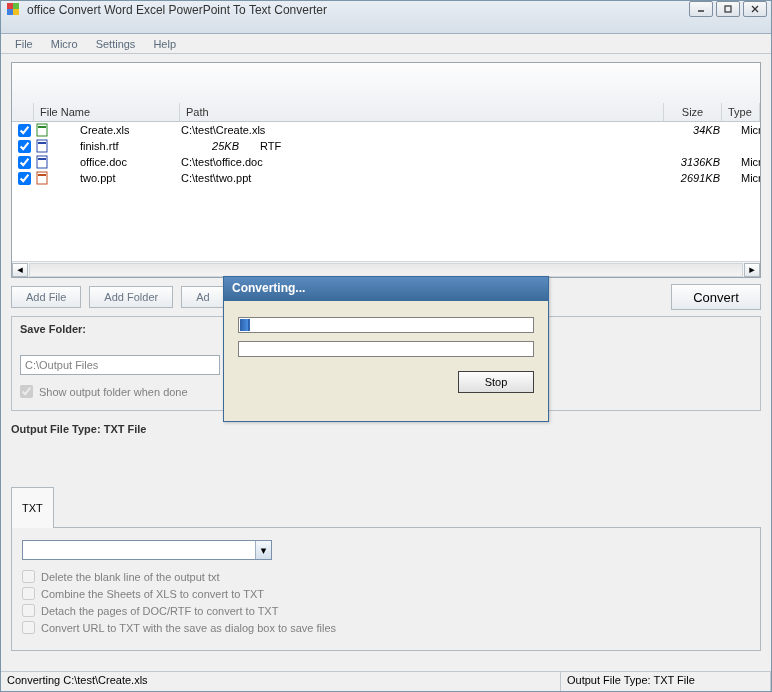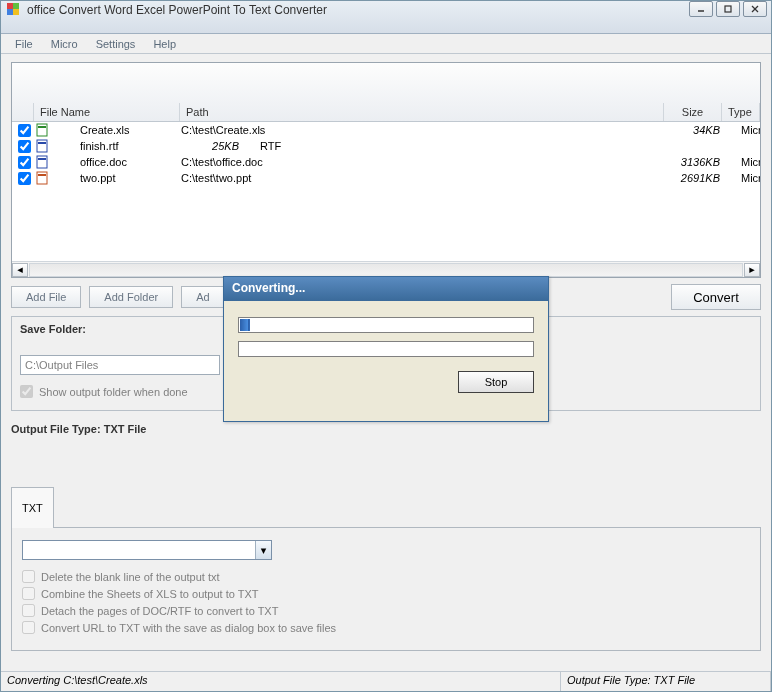--- a/index.html
+++ b/index.html
@@ -49,21 +49,21 @@
 .check-line { display: flex; align-items: center; gap: 6px; color: #808080; margin: 4px 0; }
 .check-line input { margin: 0; }
 
 .output-type-label { font-weight: bold; color: #333; margin: 6px 0; }
 .tabs { display: flex; }
 .tab { border: 1px solid #b0b8c0; border-bottom: none; background: #f8f8f8; padding: 14px 10px; margin-right: 2px; position: relative; top: 1px; margin-top: 39px; }
 .tab-panel { border: 1px solid #b0b8c0; padding: 12px 10px; background: #f0f0f0; }
 .combo { width: 250px; height: 20px; border: 1px solid #7a90a8; background: #fff; display: flex; align-items: center; margin-bottom: 10px; }
 .combo .dd { width: 16px; height: 18px; margin-left: auto; background: linear-gradient(#f4f8fc,#d4e0ec); border-left: 1px solid #a0b0c0; display: flex; align-items: center; justify-content: center; }
 
-.statusbar { height: 20px; border-top: 1px solid #c0c8d0; display: flex; background: #f0f0f0; font-style: italic; }
+.statusbar { height: 20px; border-top: 1px solid #c0c8d0; display: flex; background: #f0f0f0; }
 .status-cell { padding: 2px 6px; border-right: 1px solid #c0c8d0; }
 .status-cell.left { flex: 1; }
 .status-cell.right { width: 210px; }
 
 .dialog { position: absolute; left: 223px; top: 276px; width: 326px; height: 146px; border: 1px solid #3a6a9a; background: #ece9d8; box-shadow: 1px 1px 3px rgba(0,0,0,0.2); z-index: 10; }
 .dialog-title { height: 24px; background: linear-gradient(#5a8bc0, #3a6a9a); color: #fff; font-weight: bold; padding: 4px 8px; font-size: 12px; }
 .dialog-body { padding: 16px 14px; }
 .progress-outer { height: 16px; border: 1px solid #808080; background: #fff; margin-bottom: 8px; position: relative; }
 .progress-fill { position: absolute; left: 1px; top: 1px; bottom: 1px; width: 10px; background: repeating-linear-gradient(90deg,#2a5faa,#4a8fe0 8px); }
 .dialog-btn-row { display: flex; justify-content: flex-end; margin-top: 14px; }
@@ -204,21 +204,21 @@
       <div class="tab-panel">
         <div class="combo">
           <div class="dd">▾</div>
         </div>
         <label class="check-line">
             <input type="checkbox" disabled="" style="">
             <span>Delete the blank line of the output txt</span>
           </label>
         <label class="check-line">
             <input type="checkbox" disabled="" style="">
-            <span>Combine the Sheets of XLS to output to TXT</span>
+            <span>Combine the Sheets of XLS to convert to TXT</span>
           </label>
         <label class="check-line">
             <input type="checkbox" disabled="" style="">
             <span>Detach the pages of DOC/RTF to convert to TXT</span>
           </label>
         <label class="check-line">
             <input type="checkbox" disabled="" style="">
             <span>Convert URL to TXT with the save as dialog box to save files</span>
           </label>
       </div>

